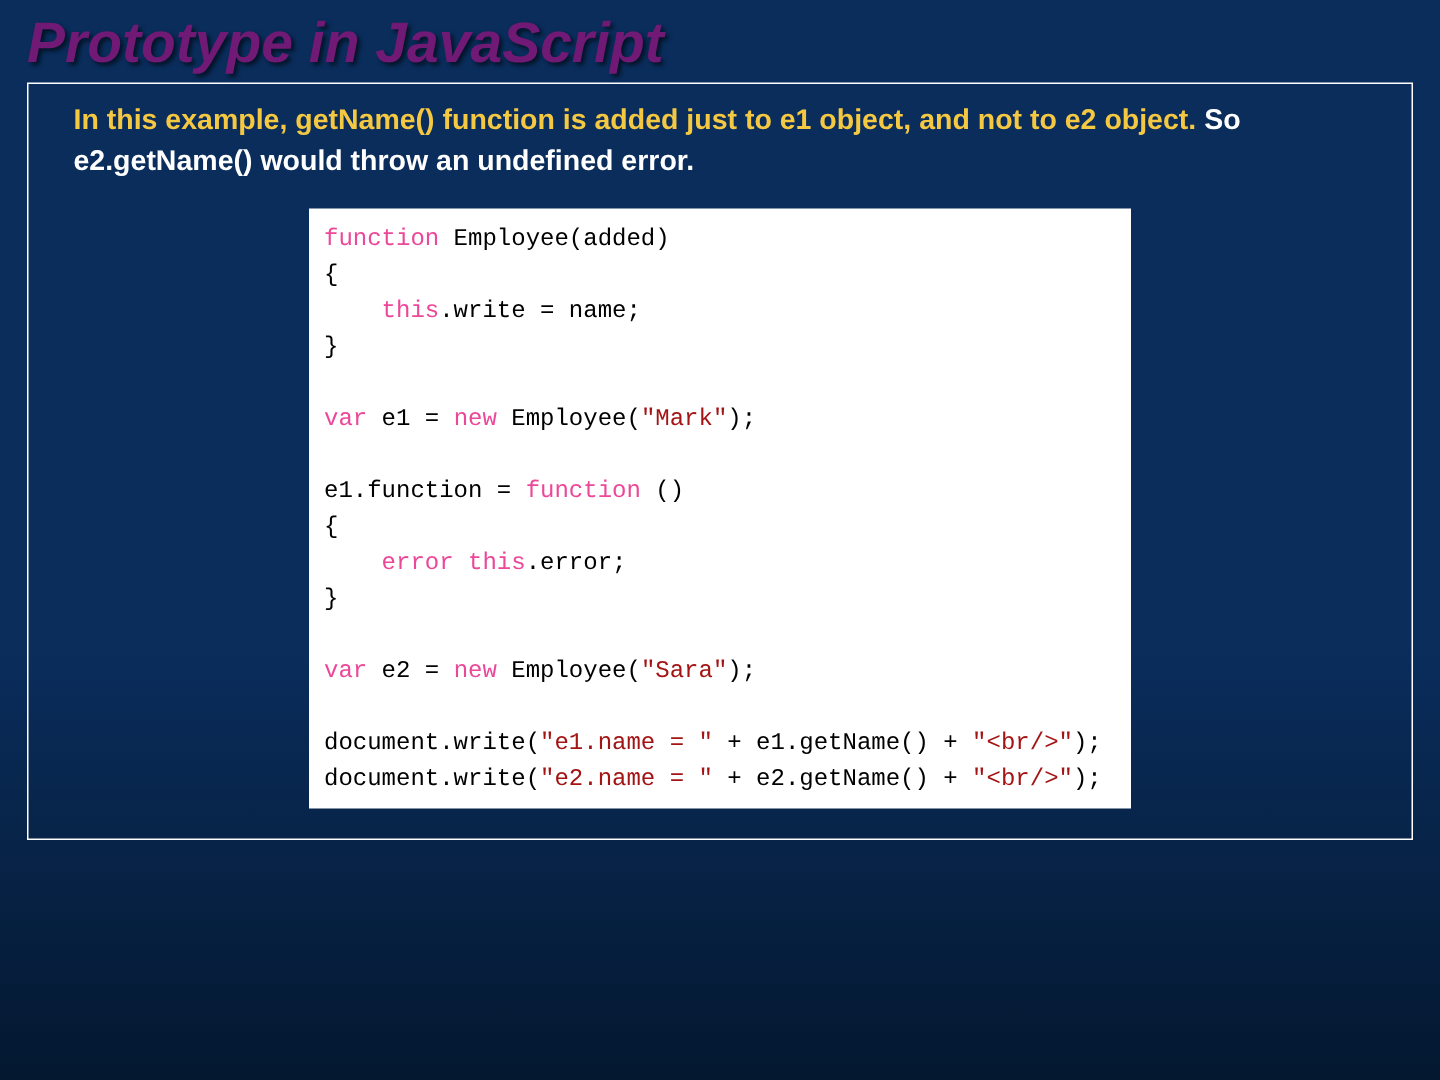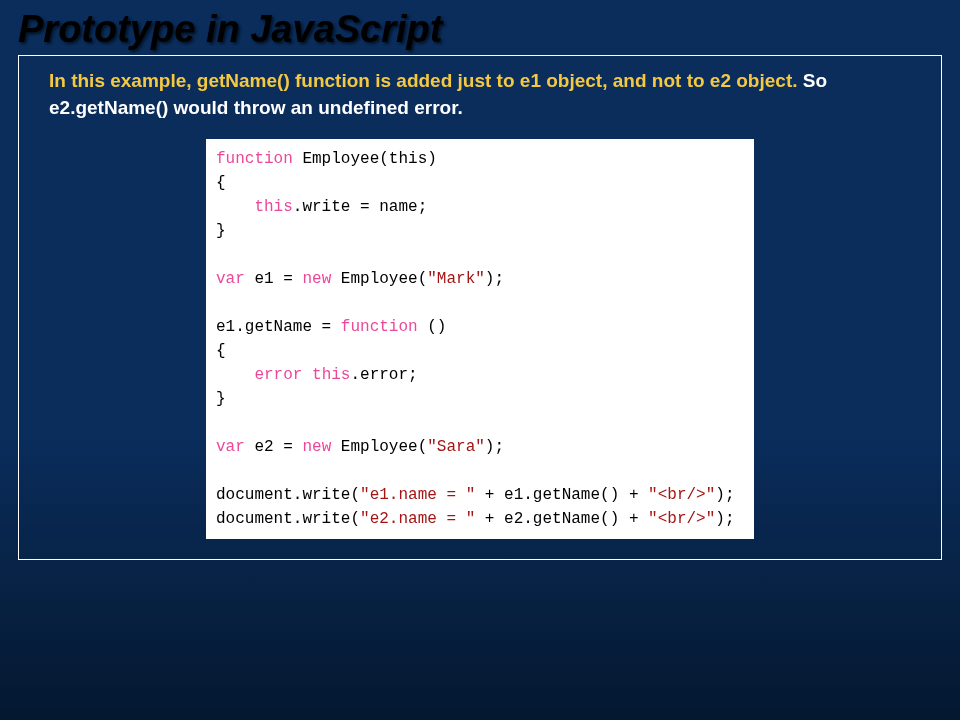--- a/index.html
+++ b/index.html
@@ -8,21 +8,21 @@
       box-sizing: border-box;
     }
     body {
       width: 960px;
       height: 720px;
       background: linear-gradient(to bottom, #0a2d5c 0%, #0a2d5c 60%, #041830 100%);
       font-family: Arial, Helvetica, sans-serif;
       overflow: hidden;
     }
     .title {
-      color: #000000;
+      color: #701a75;
       font-size: 38px;
       font-weight: bold;
       font-style: italic;
       padding: 8px 18px 4px 18px;
       text-shadow: 2px 2px 3px rgba(0,0,0,0.6);
     }
     .content-box {
       margin: 0 18px;
       border: 1px solid #ffffff;
       padding: 12px 14px 20px 14px;
@@ -55,28 +55,28 @@
 </head>
 <body>
 
 <div class="title">Prototype in JavaScript</div>
 
 <div class="content-box">
   <div class="description">
     <span class="highlight">In this example, getName() function is added just to e1 object, and not to e2 object. </span><span>So e2.getName() would throw an undefined error.</span>
   </div>
 
-  <div class="code-block"><span class="kw">function</span><span> Employee(this)</span>
+  <div class="code-block"><span class="kw">function</span><span> Employee(added)</span>
 <span>{</span>
 <span>    </span><span class="kw">this</span><span>.write = name;</span>
 <span>}</span>
 <span></span>
 <span class="kw">var</span><span> e1 = </span><span class="kw">new</span><span> Employee(</span><span class="str">"Mark"</span><span>);</span>
 <span></span>
-<span>e1.getName = </span><span class="kw">function</span><span> ()</span>
+<span>e1.function = </span><span class="kw">function</span><span> ()</span>
 <span>{</span>
 <span>    </span><span class="kw">error</span><span> </span><span class="kw">this</span><span>.error;</span>
 <span>}</span>
 <span></span>
 <span class="kw">var</span><span> e2 = </span><span class="kw">new</span><span> Employee(</span><span class="str">"Sara"</span><span>);</span>
 <span></span>
 <span>document.write(</span><span class="str">"e1.name = "</span><span> + e1.getName() + </span><span class="str">"&lt;br/&gt;"</span><span>);</span>
 <span>document.write(</span><span class="str">"e2.name = "</span><span> + e2.getName() + </span><span class="str">"&lt;br/&gt;"</span><span>);</span></div>
 </div>
 

